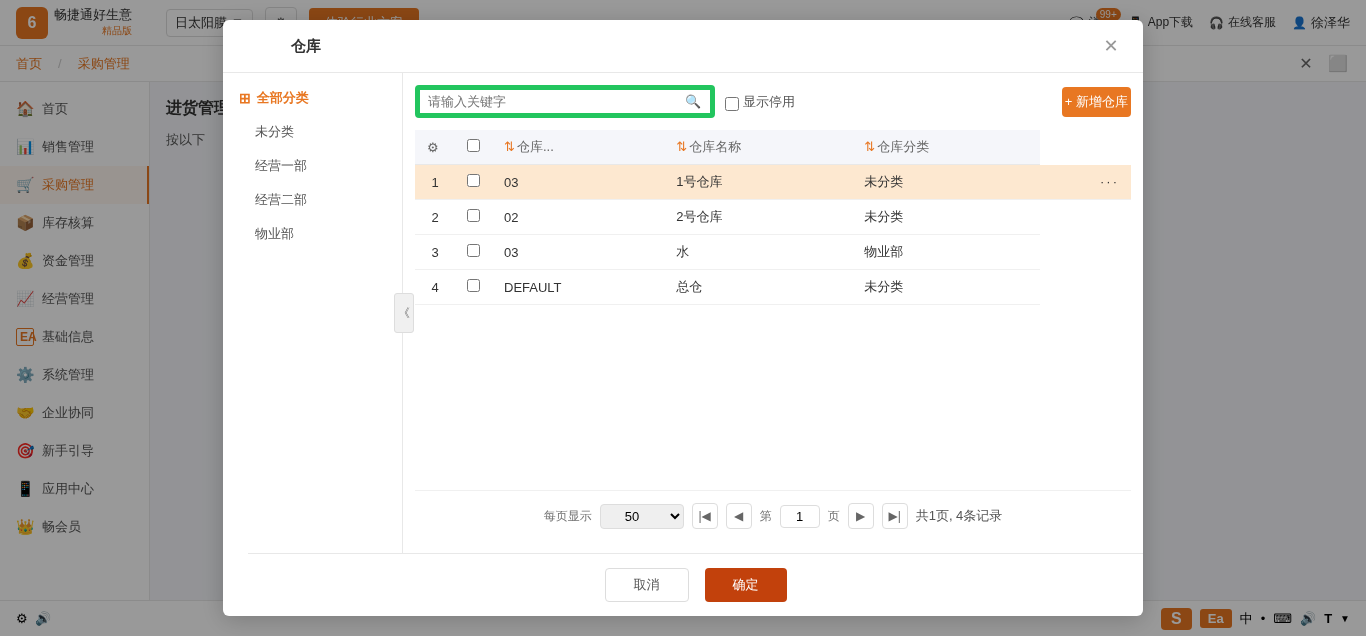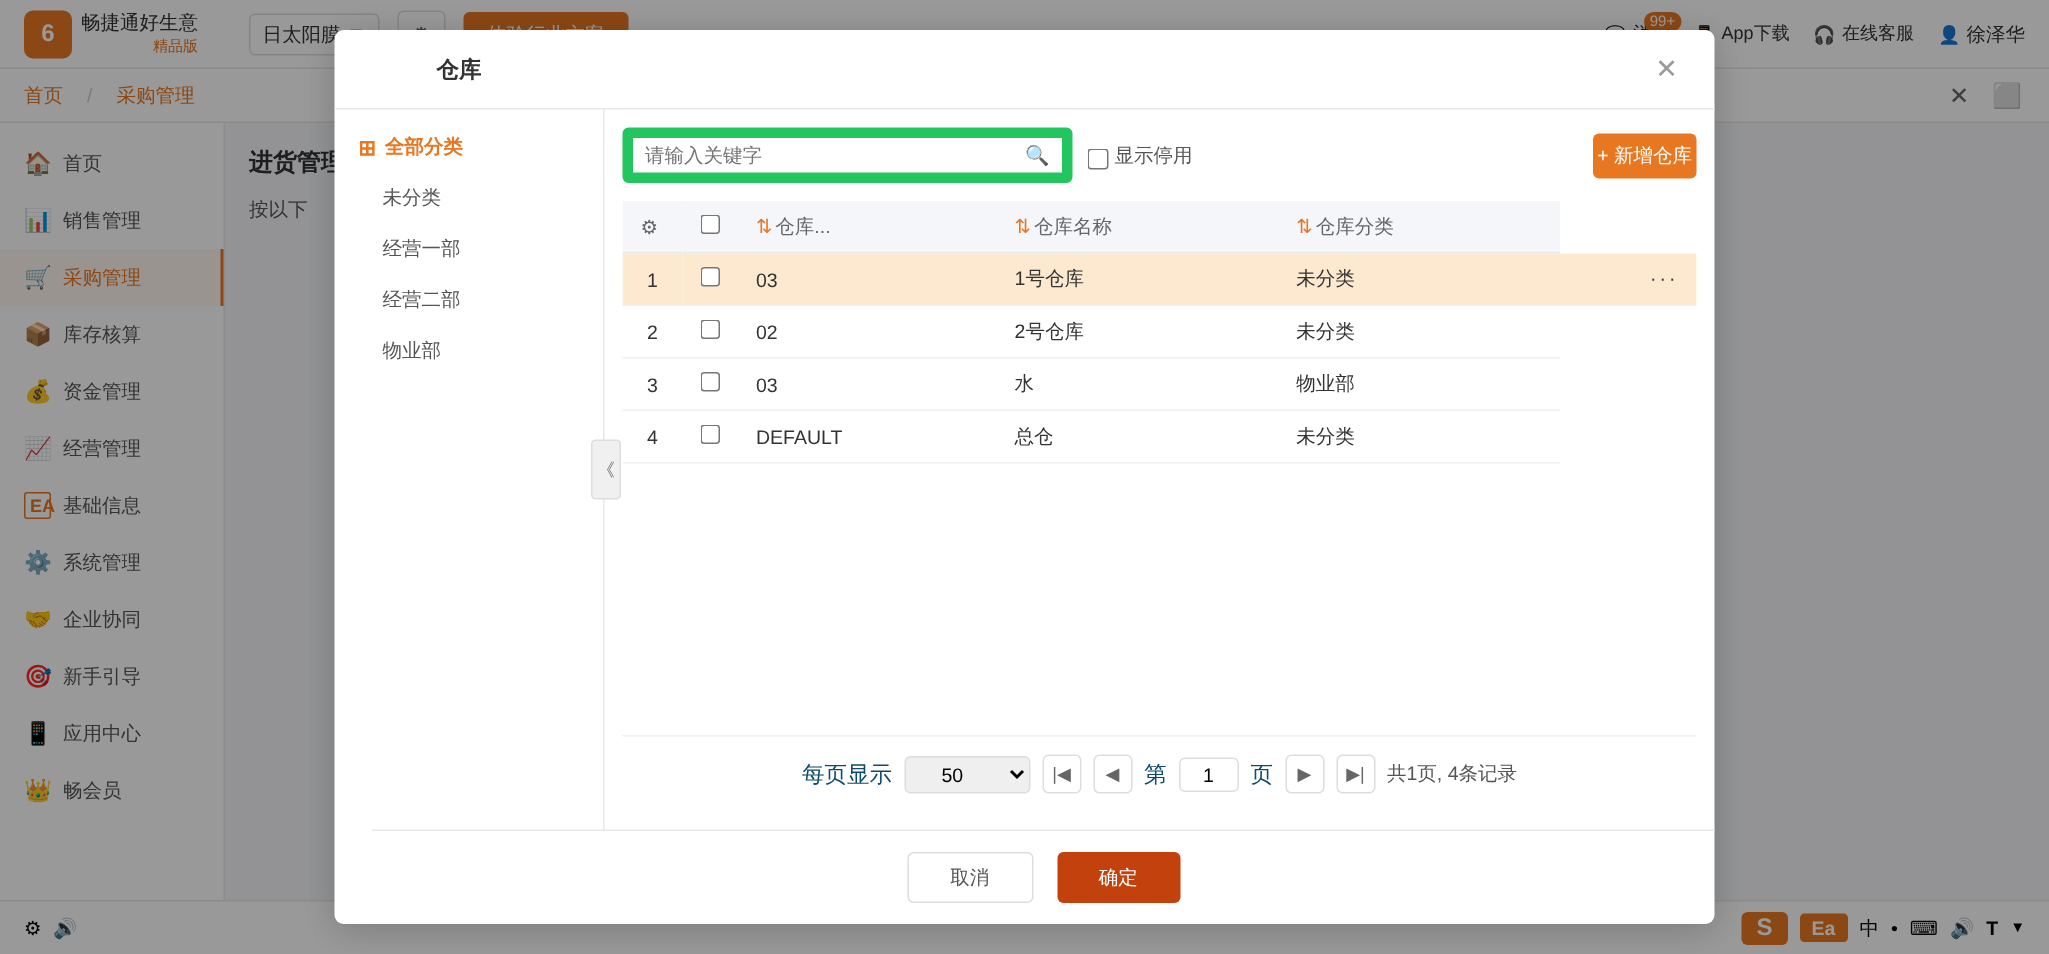--- a/index.html
+++ b/index.html
@@ -181,21 +181,21 @@
       flex: 1;
       display: flex; flex-direction: column;
       padding: 12px;
     }
     .table-toolbar {
       display: flex; align-items: center; gap: 10px;
       margin-bottom: 12px;
     }
     .search-box {
       display: flex; align-items: center;
-      border: 7px solid #22c55e; border-radius: 4px;
+      border: 5px solid #22c55e; border-radius: 4px;
       padding: 4px 8px; gap: 6px; flex: 1; max-width: 300px;
     }
     .search-input {
       border: none; outline: none; font-size: 13px; flex: 1;
       color: #999;
     }
     .search-icon { color: #bbb; }
     .show-disabled {
       display: flex; align-items: flex-end; gap: 4px;
       font-size: 13px; color: #555;
@@ -230,21 +230,21 @@
     .sort-icon { color: #e87722; margin-right: 2px; }
     .row-num { text-align: center; color: #666; }
     .row-dots { color: #bbb; font-size: 18px; letter-spacing: 2px; text-align: right; padding-right: 8px; }
 
     
     .pagination {
       display: flex; align-items: center; justify-content: center;
       padding: 12px 0; gap: 8px; border-top: 1px solid #f0f0f0;
       margin-top: auto;
     }
-    .page-label { font-size: 15px; color: #0c4a6e; }
+    .page-label { font-size: 12px; color: #737373; }
     .page-select {
       border: 1px solid #ddd; border-radius: 4px;
       padding: 3px 20px; font-size: 13px;
     }
     .page-nav {
       width: 26px; height: 26px; border: 1px solid #ddd; border-radius: 4px;
       display: flex; align-items: center; justify-content: center;
       cursor: pointer; color: #666; font-size: 12px;
     }
     .page-input {

